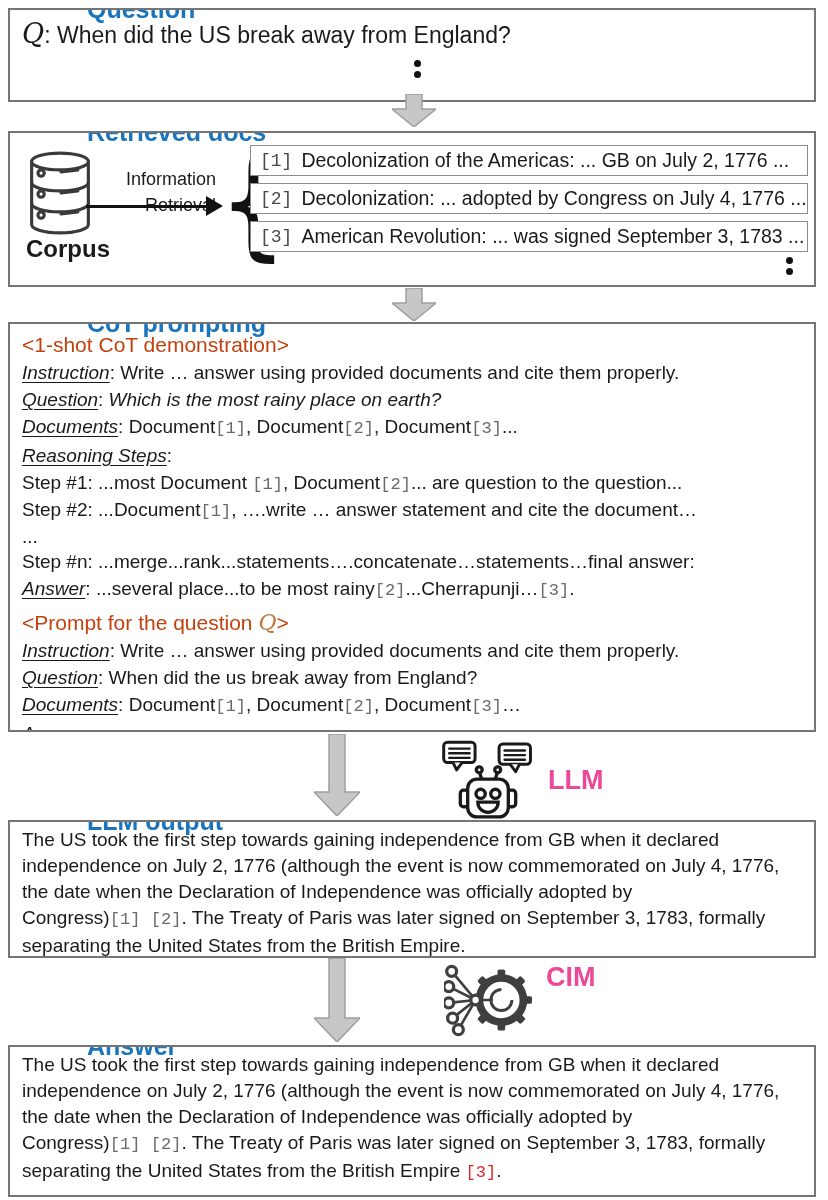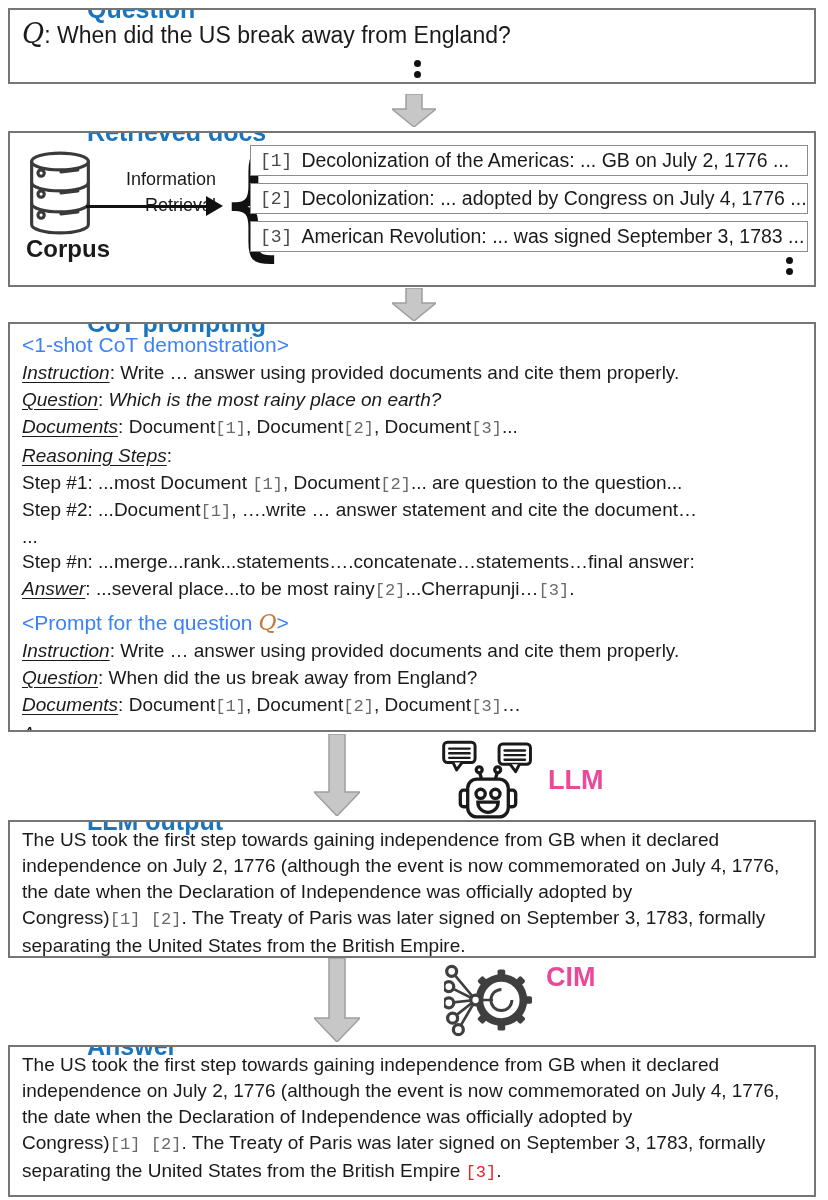--- a/index.html
+++ b/index.html
@@ -9,21 +9,21 @@
   }
   
   .panel{
     position:absolute;left:8px;width:808px;border:2px solid #757575;background:#fff;
     box-sizing:border-box;overflow:hidden;
   }
   .panel-title{
     position:absolute;top:-16px;left:68px;background:#fff;padding:0 9px;
     color:#1b75bc;font-weight:bold;font-size:25px;line-height:30px;white-space:nowrap;
   }
-  .p-question{top:8px;height:76px;}
+  .p-question{top:8px;height:94px;}
   .p-retrieved{top:131px;height:156px;}
   .p-cot{top:322px;height:410px;}
   .p-llmout{top:820px;height:138px;}
   .p-answer{top:1045px;height:152px;}
 
   
   .q-line{position:absolute;top:8px;left:12px;font-size:23px;line-height:32px;}
   .script-q{font-family:"DejaVu Serif",serif;font-style:italic;font-size:27px;}
   .vdots{position:absolute;}
   .vdots .dot{width:7px;height:7px;border-radius:50%;background:#111;margin:4px auto;}
@@ -49,21 +49,21 @@
   
   .cot-body{position:absolute;top:6px;left:12px;right:10px;}
   .ln{font-size:19px;line-height:25px;margin:2px 0;white-space:nowrap;}
   .ln.tight{margin:0;}
   .ln.group{margin-top:7px;}
   .s-pl{}
   .s-lb{font-style:italic;text-decoration:underline;text-underline-offset:3px;}
   .s-it{font-style:italic;}
   .s-mo{font-family:"Liberation Mono",monospace;color:#6a6a6a;font-size:0.9em;}
   .s-mr{font-family:"Liberation Mono",monospace;color:#e02626;font-size:0.9em;}
-  .s-or{color:#3b82f6;font-size:21px;}
+  .s-or{color:#c2410c;font-size:21px;}
   .s-oq{color:#c07a3a;font-family:"DejaVu Serif",serif;font-style:italic;font-size:22px;}
 
   
   .rich-par{position:absolute;top:5px;left:12px;right:8px;font-size:19px;line-height:26px;
     white-space:pre-line;}
 
   
   .flow-arrow{position:absolute;}
   .a1{top:94px;left:392px;}
   .a2{top:288px;left:392px;}

